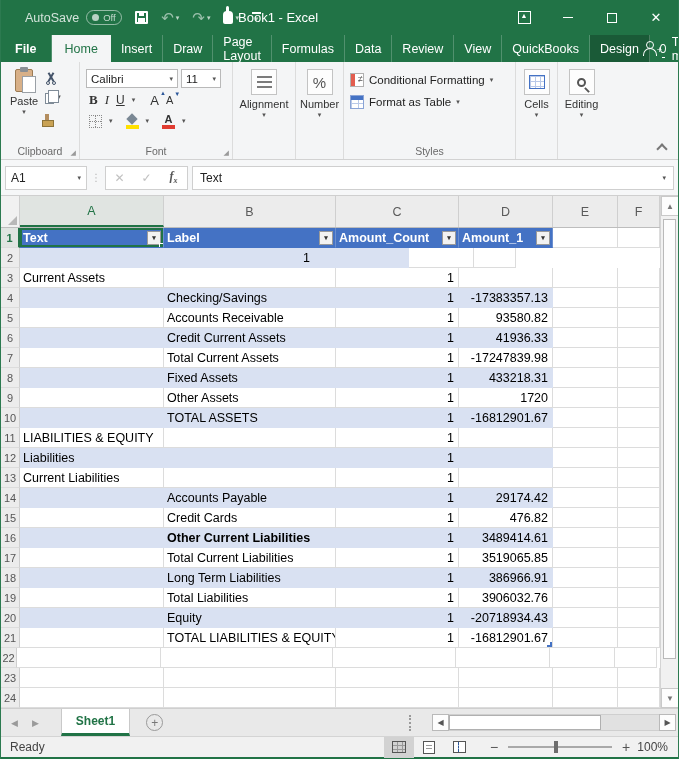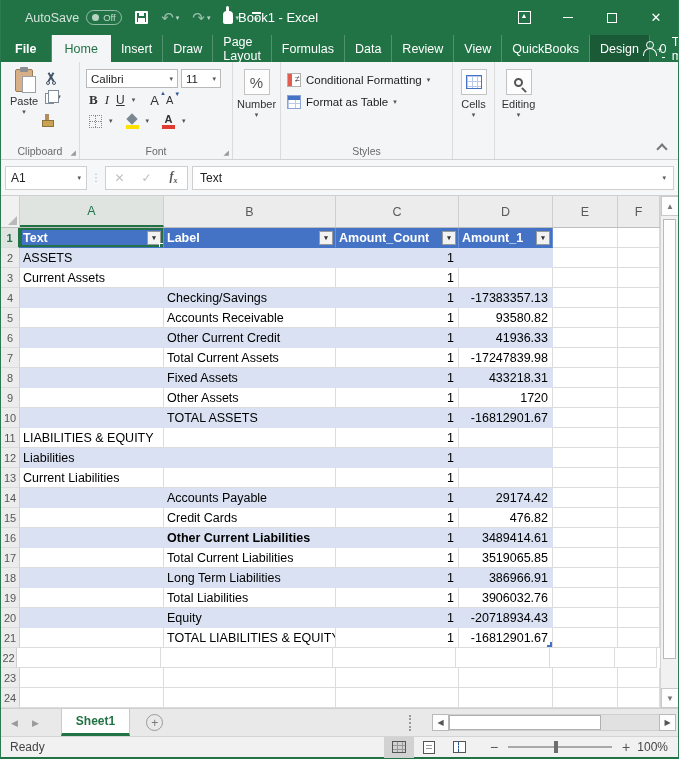--- a/index.html
+++ b/index.html
@@ -320,20 +320,31 @@
               <span class="colorA">A</span>
               <span class="bar red"></span>
             </span>
           <span class="caret">▾</span>
         </div>
       </div>
       <span class="glabel">Font</span>
       <span class="launcher">◢</span>
     </div>
 
+    <div class="rgroup" style="width:63px; justify-content:center">
+      <div class="bigbtn">
+        <span class="iconbox">
+            <span class="i-lines"></span>
+          </span>
+        <span class="blabel">
+            <span>Alignment</span>
+            <span class="caret">▾</span>
+          </span>
+      </div>
+    </div>
 
     <div class="rgroup" style="width:48px; justify-content:center">
       <div class="bigbtn">
         <span class="iconbox">
             <span class="pct">%</span>
           </span>
         <span class="blabel">
             <span>Number</span>
             <span class="caret">▾</span>
           </span>
@@ -415,21 +426,20 @@
           <div class="rn sel" style="width: 19px;">1</div>
           <div class="cell th a1sel" style="width: 144px;">Text<span class="filter">▾</span><span class="fillhandle"></span></div>
           <div class="cell th" style="width: 172px;">Label<span class="filter">▾</span></div>
           <div class="cell th" style="width: 123px;">Amount_Count<span class="filter">▾</span></div>
           <div class="cell th" style="width: 94px;">Amount_1<span class="filter">▾</span></div>
           <div class="cell" style="width: 65px;"></div>
           <div class="cell" style="width: 42px;"></div>
         </div>
         <div class="grow">
           <div class="rn" style="width: 19px;">2</div>
-          <div class="cell band" style="width: 144px;">ASSETS</div>
           <div class="cell band" style="width: 172px;"></div>
           <div class="cell num band" style="width: 123px;">1</div>
           <div class="cell num band" style="width: 94px;"></div>
           <div class="cell" style="width: 65px;"></div>
           <div class="cell" style="width: 42px;"></div>
         </div>
         <div class="grow">
           <div class="rn" style="width: 19px;">3</div>
           <div class="cell" style="width: 144px;">Current Assets</div>
           <div class="cell" style="width: 172px;"></div>
@@ -452,21 +462,21 @@
           <div class="cell" style="width: 144px;"></div>
           <div class="cell" style="width: 172px;">Accounts Receivable</div>
           <div class="cell num" style="width: 123px;">1</div>
           <div class="cell num" style="width: 94px;">93580.82</div>
           <div class="cell" style="width: 65px;"></div>
           <div class="cell" style="width: 42px;"></div>
         </div>
         <div class="grow">
           <div class="rn" style="width: 19px;">6</div>
           <div class="cell band" style="width: 144px;"></div>
-          <div class="cell band" style="width: 172px;">Other Current Credit</div>
+          <div class="cell band" style="width: 172px;">Credit Current Assets</div>
           <div class="cell num band" style="width: 123px;">1</div>
           <div class="cell num band" style="width: 94px;">41936.33</div>
           <div class="cell" style="width: 65px;"></div>
           <div class="cell" style="width: 42px;"></div>
         </div>
         <div class="grow">
           <div class="rn" style="width: 19px;">7</div>
           <div class="cell" style="width: 144px;"></div>
           <div class="cell" style="width: 172px;">Total Current Assets</div>
           <div class="cell num" style="width: 123px;">1</div>

